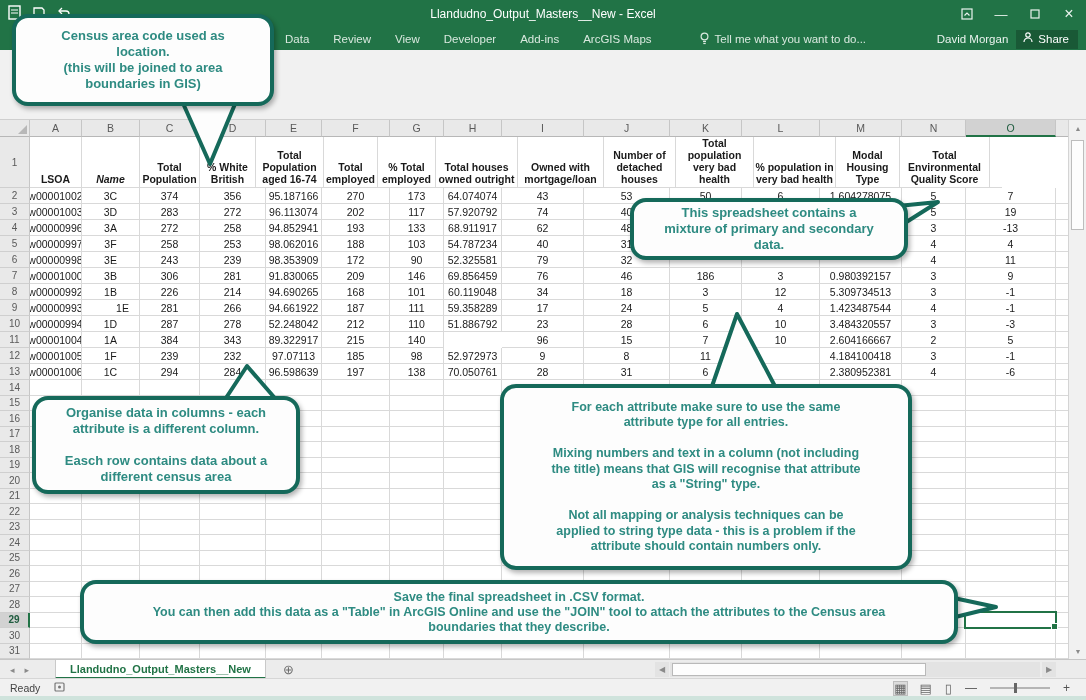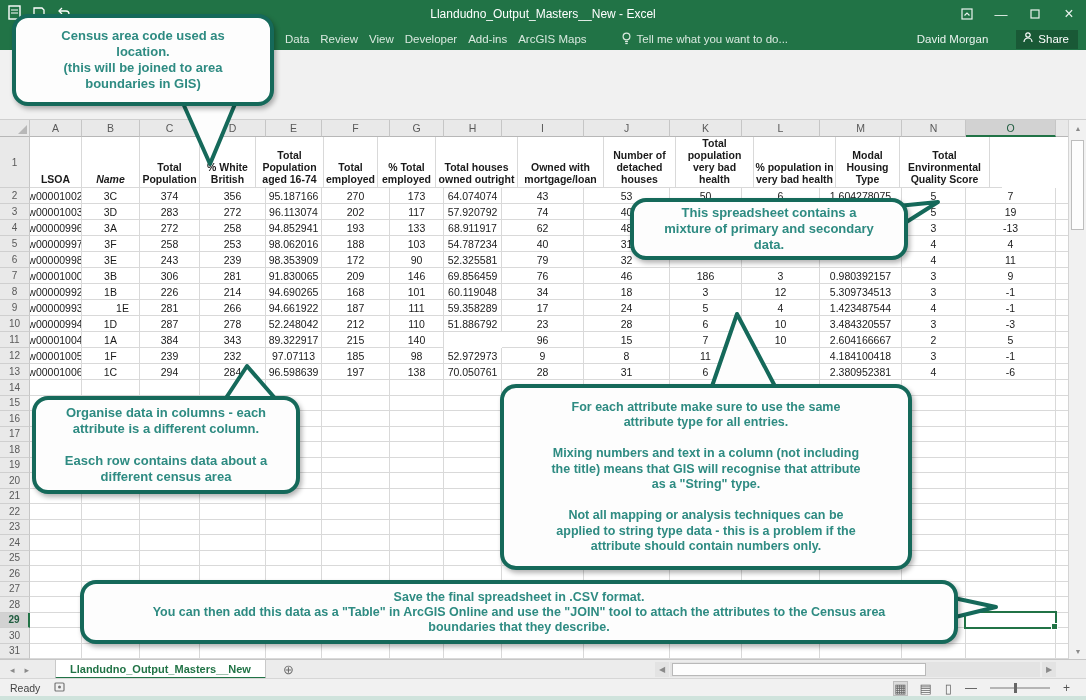--- a/index.html
+++ b/index.html
@@ -12,24 +12,24 @@
   .qat { position:absolute; left:8px; top:5px; display:flex; gap:12px; align-items:center; }
   .qat svg { display:block; }
   .win-title { position:absolute; left:0; right:0; top:7px; text-align:center; font-size:12px; color:#fff; }
   .win-controls { position:absolute; right:0; top:0; height:28px; display:flex; }
   .win-btn { width:34px; height:28px; display:flex; align-items:center; justify-content:center;
              color:#eaf3ee; font-size:13px; }
   .win-btn svg { display:block; }
 
   
   .menubar { position:absolute; left:0; top:28px; width:1086px; height:22px; background:var(--green); }
-  .tabs { position:absolute; left:285px; top:0; height:22px; display:flex; gap:11px; align-items:center; }
+  .tabs { position:absolute; left:285px; top:0; height:22px; display:flex; gap:24px; align-items:center; }
   .rtab { color:#d9e9df; font-size:11.5px; white-space:nowrap; }
   .tellme { display:flex; align-items:center; gap:6px; margin-left:24px; color:#d9e9df; font-size:11.5px; }
-  .ribbon-right { position:absolute; right:8px; top:0; height:22px; display:flex; gap:28px; align-items:center; }
+  .ribbon-right { position:absolute; right:8px; top:0; height:22px; display:flex; gap:8px; align-items:center; }
   .user-name { color:#eaf3ee; font-size:11.5px; }
   .share-btn { display:flex; align-items:center; gap:5px; background:rgba(0,0,0,.22); color:#fff;
                font-size:11.5px; padding:2px 9px 3px 7px; height:19px; }
 
   
   .formula-strip { position:absolute; left:0; top:50px; width:1086px; height:70px; background:#f1f1f1;
                    border-bottom:1px solid #cfcfcf; }
 
   
   #grid { position:absolute; left:0; top:120px; width:1068px; height:539px; background:#fff; overflow:hidden; }

